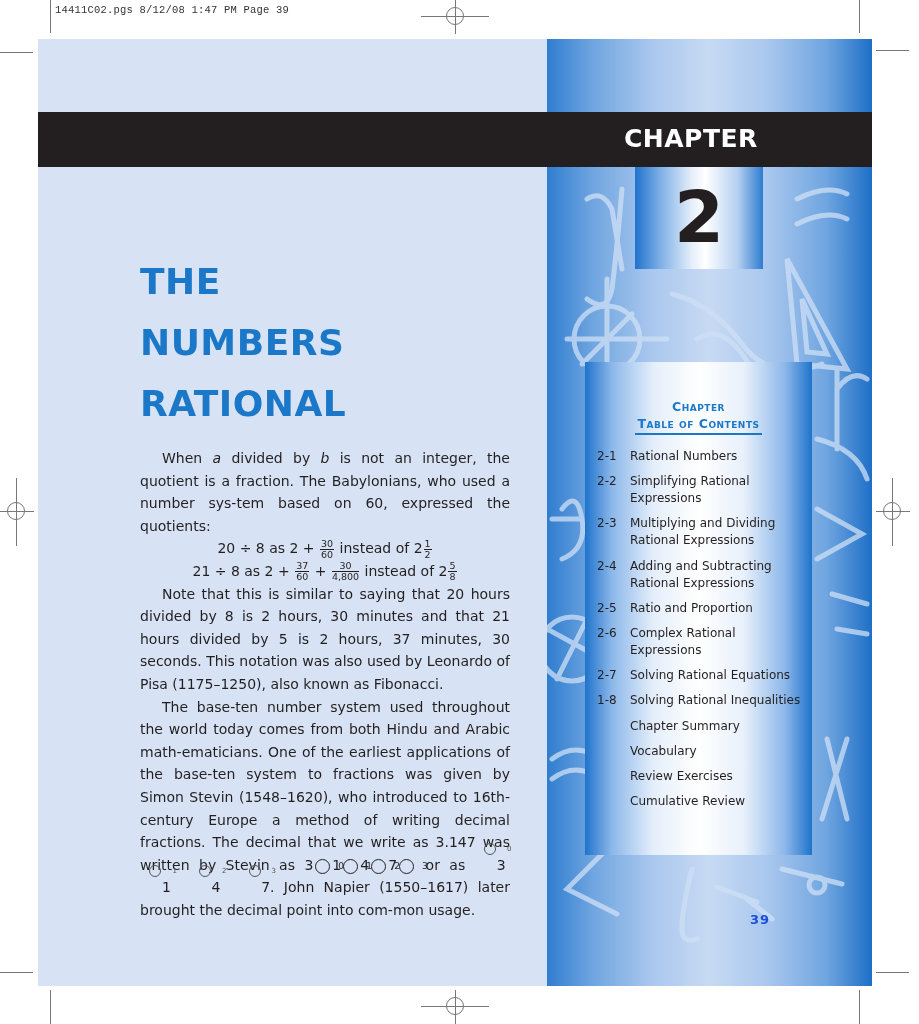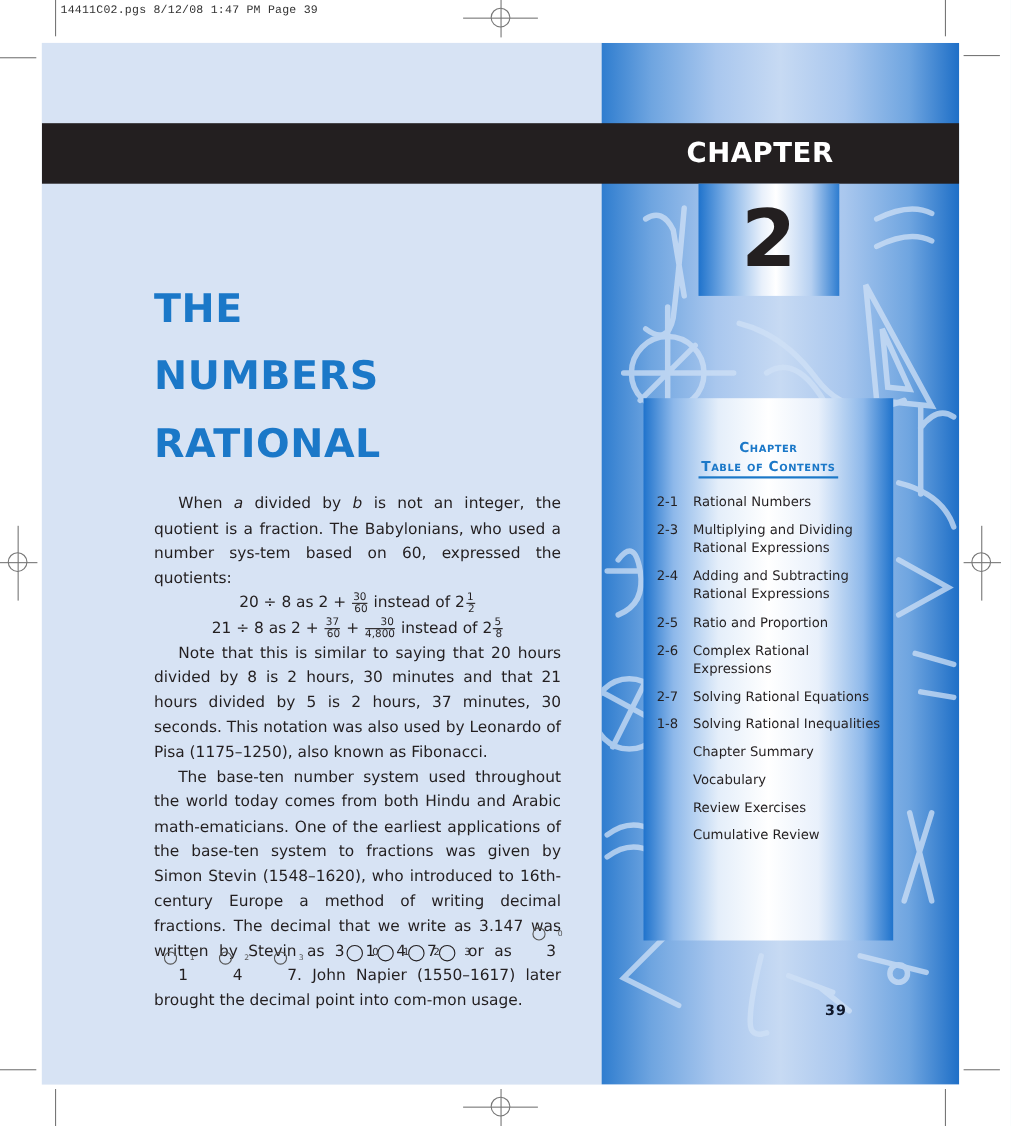--- a/index.html
+++ b/index.html
@@ -13,35 +13,35 @@
   .panel svg{position:absolute;left:0;top:0;}
   .blackbar{position:absolute;left:0;top:73px;width:834px;height:55px;background:#231f20;}
   .chapter-word{position:absolute;left:586px;top:85px;color:#fff;font-family:"DejaVu Sans",sans-serif;font-weight:bold;font-size:25px;letter-spacing:0.5px;}
   .num-box{position:absolute;left:597px;top:128px;width:128px;height:102px;
     background:linear-gradient(90deg,#1f73cc 0%,#7fb0e6 20%,#e8f0fb 45%,#ffffff 55%,#b6d0f1 80%,#2d7cd0 100%);}
   .num{position:absolute;left:0;top:8px;width:100%;text-align:center;font-family:"DejaVu Sans",sans-serif;font-weight:bold;font-size:72px;color:#231f20;line-height:84px;}
   .title{position:absolute;left:102px;top:212px;color:#1b78c8;font-family:"DejaVu Sans",sans-serif;font-weight:bold;font-size:36px;line-height:61px;letter-spacing:0.5px;}
   .body-text{position:absolute;left:102px;top:408px;width:370px;font-family:"DejaVu Sans",sans-serif;font-size:14px;line-height:22.6px;color:#231f20;text-align:justify;}
   .body-text p{margin:0;text-indent:22px;}
   .eq{text-align:center;margin:0;line-height:22.6px;}
-  .frac{display:inline-block;vertical-align:middle;text-align:right;font-size:9.5px;line-height:10px;margin:0 1px;}
+  .frac{display:inline-block;vertical-align:middle;text-align:center;font-size:9.5px;line-height:10px;margin:0 1px;}
   .frac span{display:block;}
   .frac .n{border-bottom:1px solid #231f20;padding:0 1px;}
   .circ{display:inline-block;width:13px;height:13px;border:1px solid #231f20;border-radius:50%;font-size:9px;line-height:13px;text-align:center;vertical-align:1px;margin:0 2px;}
   .stack{display:inline-block;position:relative;}
   .stack .sup{position:absolute;left:50%;top:-11px;transform:translateX(-50%);width:10px;height:10px;border:1px solid #555;border-radius:50%;font-size:7px;line-height:10px;text-align:center;color:#555;}
   .toc{position:absolute;left:547px;top:323px;width:227px;height:493px;
     background:linear-gradient(90deg,#1f73cc 0%,#8db8ea 12%,#e4eefa 30%,#ffffff 50%,#e8f0fb 70%,#8db8ea 88%,#1f73cc 100%);}
   .toc-h{position:absolute;left:0;top:36px;width:100%;text-align:center;color:#1b78c8;font-weight:bold;font-size:12.5px;line-height:17px;letter-spacing:0.5px;font-variant:small-caps;}
   .toc-h .l2{display:inline-block;border-bottom:2px solid #1b78c8;padding:0 2px 1px;}
   .toc-list{position:absolute;left:12px;top:86px;width:210px;}
   .toc-item{display:flex;font-size:12px;line-height:17px;color:#231f20;margin-bottom:8.2px;}
   .toc-item .n{width:33px;font-weight:normal;flex:none;}
   .toc-item .t{flex:1;}
-  .pageno{position:absolute;left:712px;top:873px;font-weight:bold;font-size:13px;color:#0f172a;letter-spacing:1px;}
+  .pageno{position:absolute;left:712px;top:873px;font-weight:bold;font-size:13px;color:#1d4ed8;letter-spacing:1px;}
 </style>
 </head>
 <body>
 
 <div class="slug">14411C02.pgs  8/12/08  1:47 PM  Page 39</div>
 <div class="crop" style="left:50px;top:0;width:1px;height:33px;"></div>
 <div class="crop" style="left:859px;top:0;width:1px;height:33px;"></div>
 <div class="crop" style="left:0;top:52px;width:33px;height:1px;"></div>
 <div class="crop" style="left:876px;top:50px;width:33px;height:1px;"></div>
 <div class="crop" style="left:0;top:972px;width:33px;height:1px;"></div>
@@ -154,20 +154,24 @@
     <div class="toc-h">
       <div>Chapter</div>
       <div class="l2">Table of Contents</div>
     </div>
     <div class="toc-list">
       <div class="toc-item">
           <span class="n">2-1</span>
           <span class="t">Rational Numbers</span>
         </div>
       <div class="toc-item">
+          <span class="n">2-2</span>
+          <span class="t">Simplifying Rational Expressions</span>
+        </div>
+      <div class="toc-item">
           <span class="n">2-3</span>
           <span class="t">Multiplying and Dividing Rational Expressions</span>
         </div>
       <div class="toc-item">
           <span class="n">2-4</span>
           <span class="t">Adding and Subtracting Rational Expressions</span>
         </div>
       <div class="toc-item">
           <span class="n">2-5</span>
           <span class="t">Ratio and Proportion</span>

